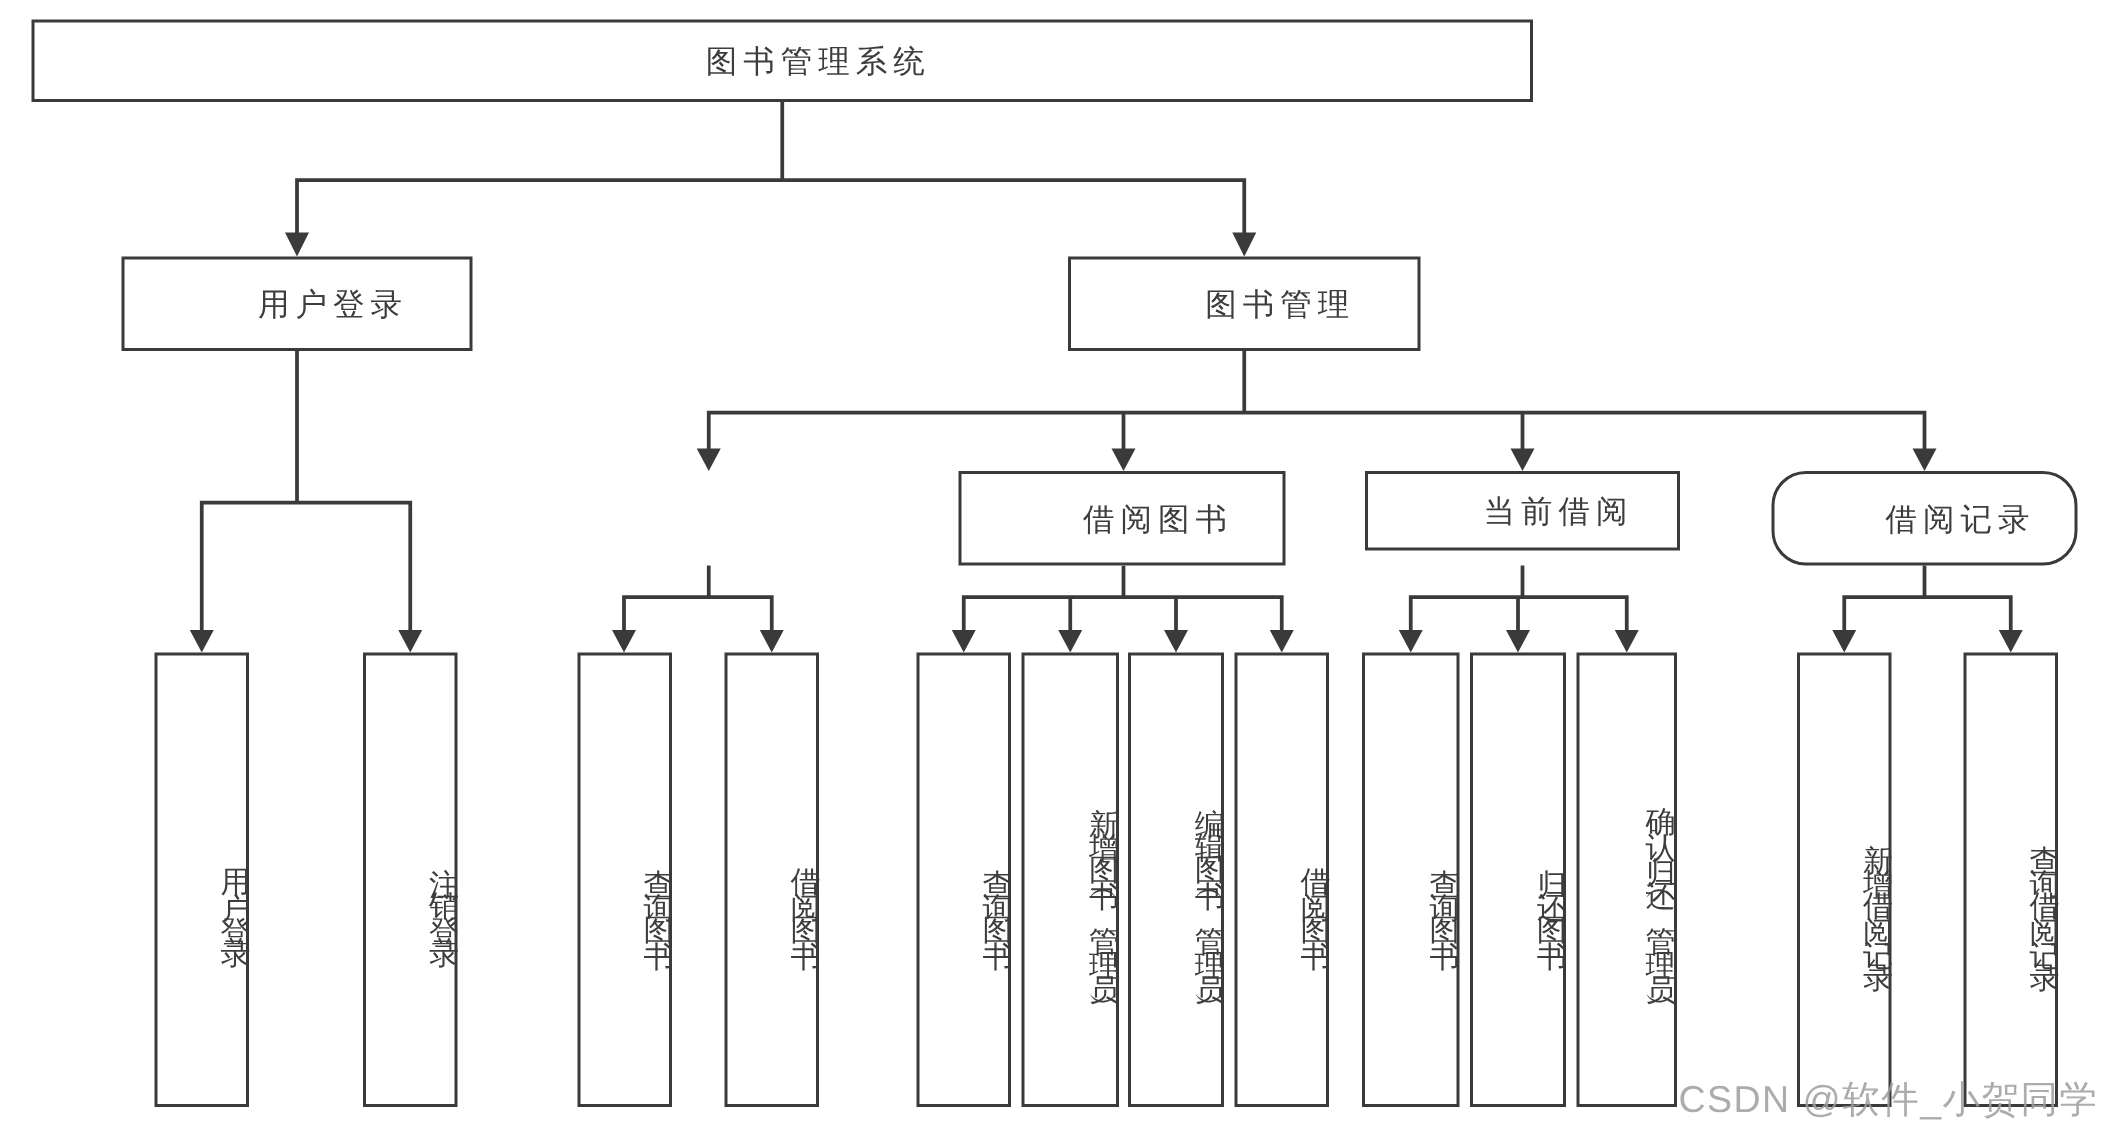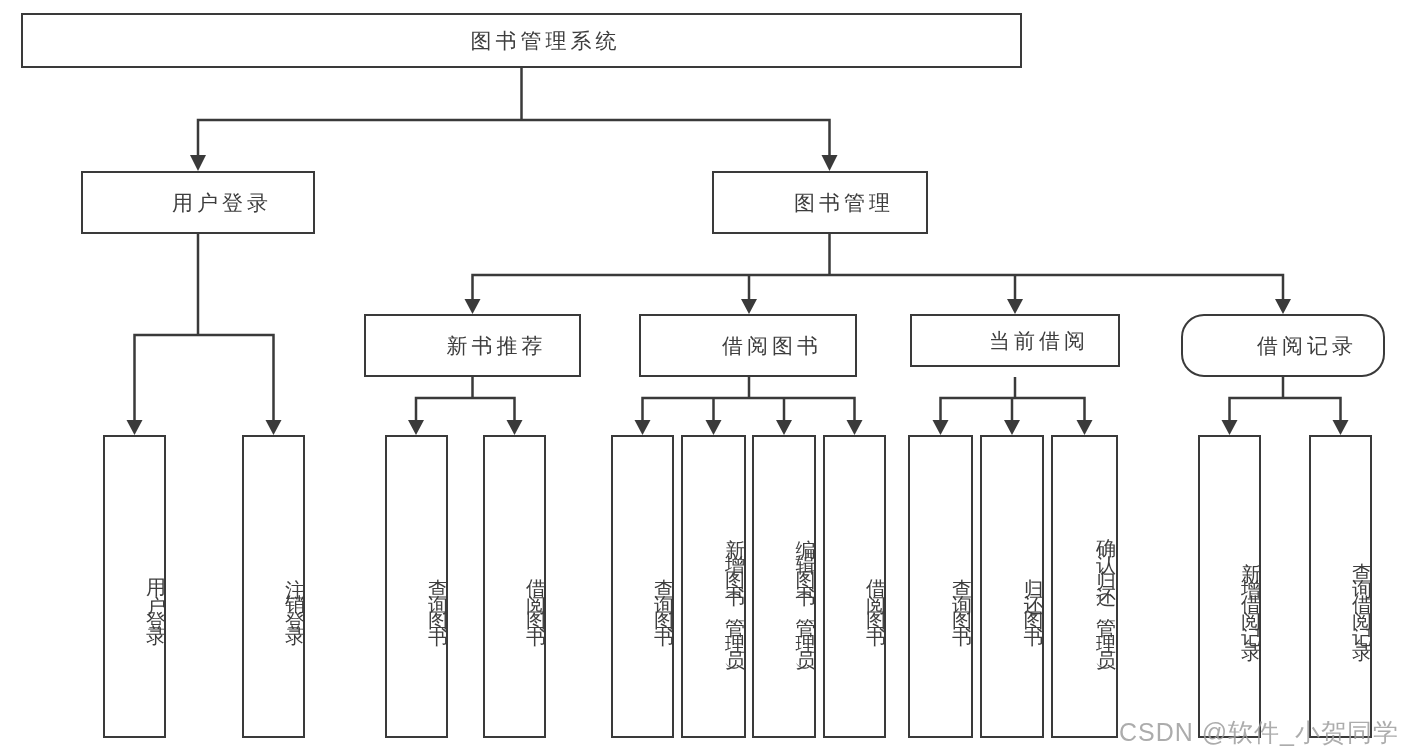--- a/index.html
+++ b/index.html
@@ -115,27 +115,24 @@
     </g>
   </svg>
 
   <div class="node" style="left:21px;top:13px;width:1001px;height:55px;">
     <span class="hlabel">图书管理系统</span>
   </div>
 
   <div class="node" style="left:81px;top:171px;width:234px;height:63px;">
     <span class="hlabel">用户登录</span>
   </div>
-  <div class="node" style="left:712px;top:171px;width:216px;height:63px;">
+  <div class="node" style="left:712px;top:171px;width:235px;height:63px;">
     <span class="hlabel">图书管理</span>
   </div>
 
-  <div class="node" style="left:364px;top:314px;width:217px;height:63px;">
-    <span class="hlabel">新书推荐</span>
-  </div>
   <div class="node" style="left:639px;top:314px;width:218px;height:63px;">
     <span class="hlabel">借阅图书</span>
   </div>
   <div class="node" style="left:910px;top:314px;width:210px;height:53px;">
     <span class="hlabel">当前借阅</span>
   </div>
   <div class="node" style="left:1181px;top:314px;width:204px;height:63px;border-radius:23px;">
     <span class="hlabel">借阅记录</span>
   </div>
 

